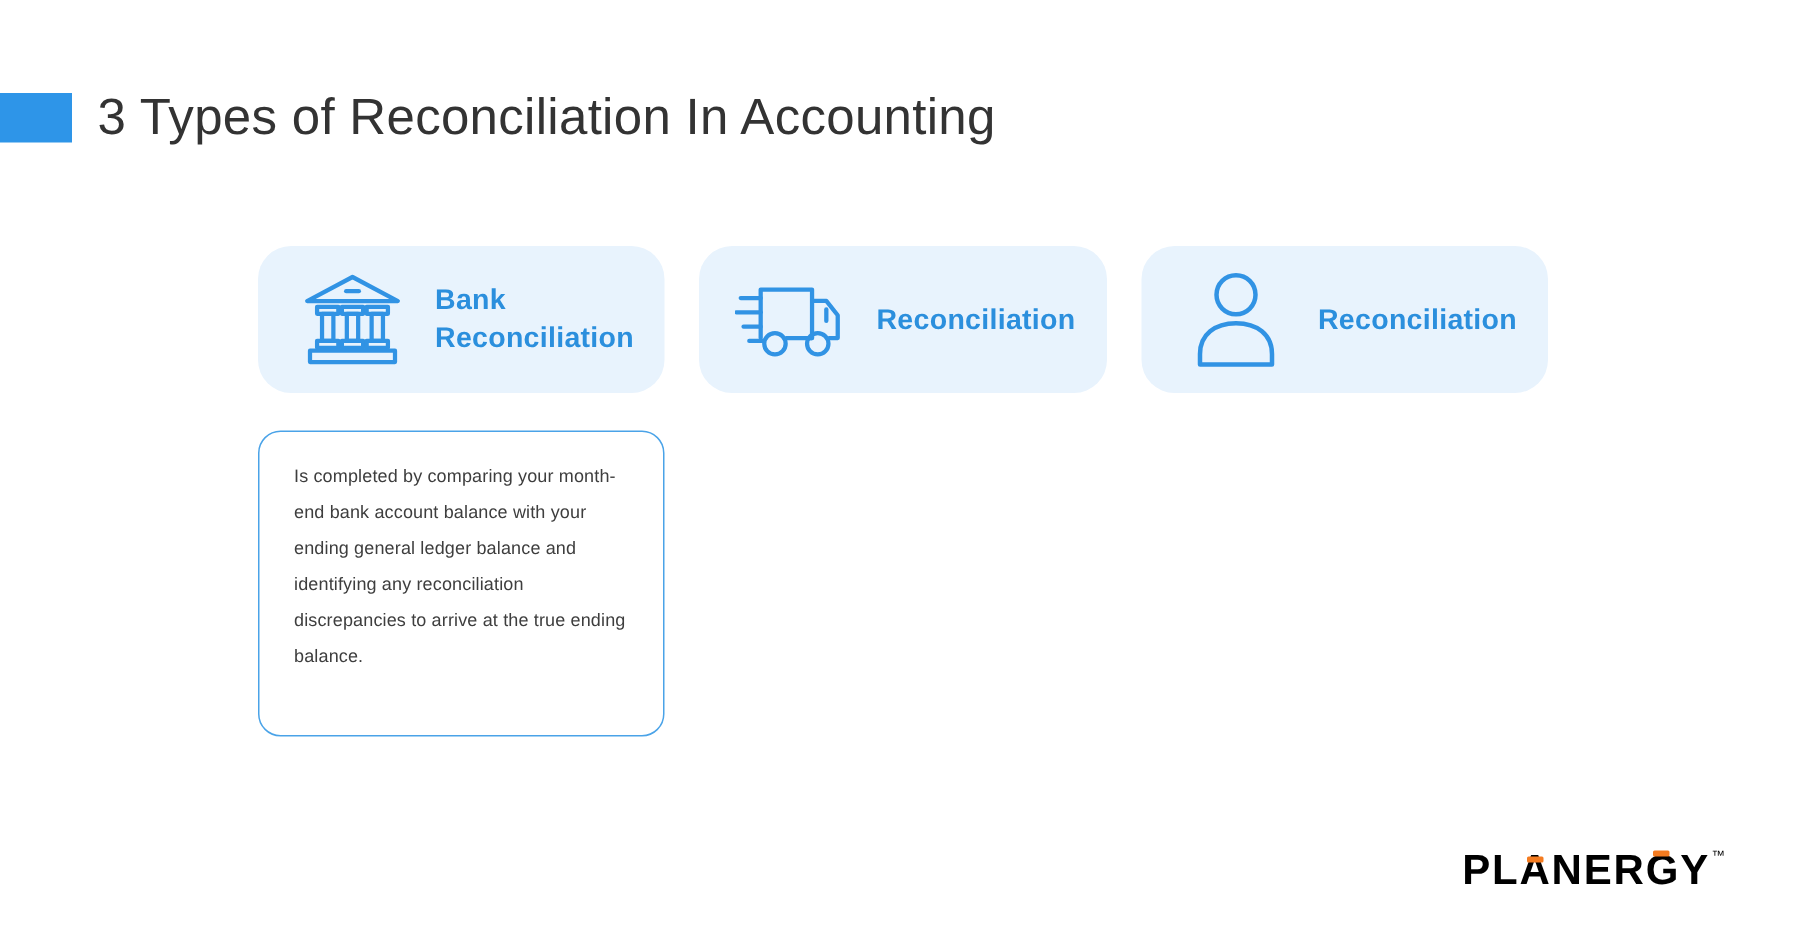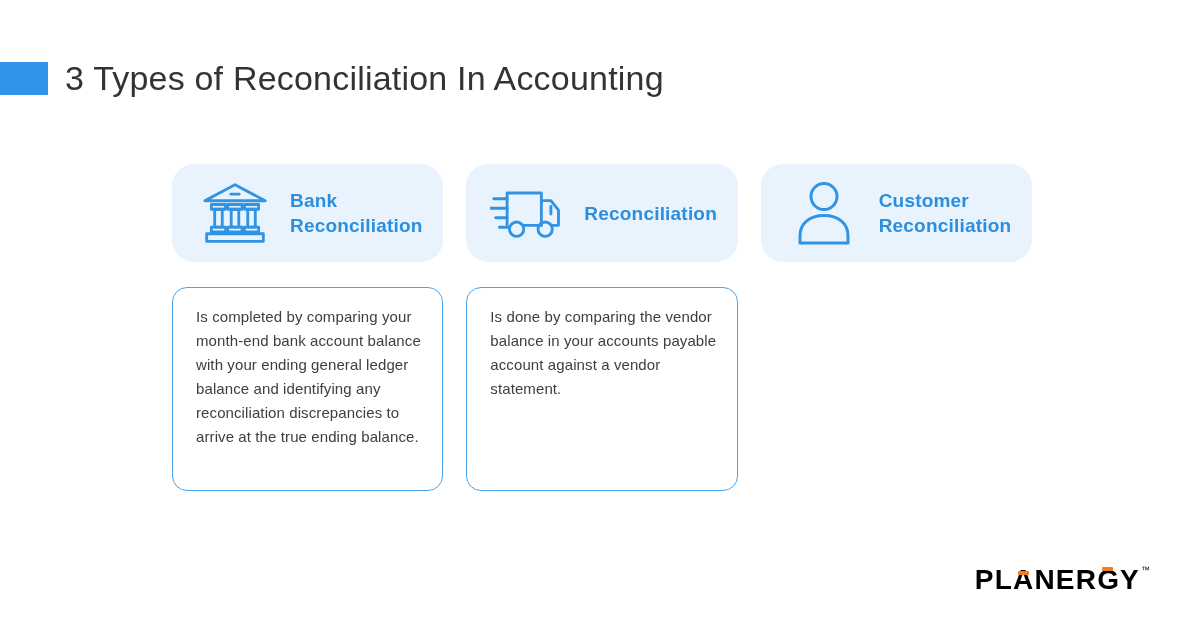--- a/index.html
+++ b/index.html
@@ -73,21 +73,21 @@
 
   .desc-box {
     margin-top: 25px;
     height: 204px;
     background: #ffffff;
     border: 1px solid #4aa3e8;
     border-radius: 15px;
     padding: 17px 20px 17px 23px;
   }
   .desc-text {
-    font-size: 15px;
+    font-size: 12px;
     line-height: 24px;
     color: #3e3e3e;
     letter-spacing: 0.1px;
   }
 
   
   .logo {
     position: absolute;
     right: 50px;
     bottom: 47px;
@@ -166,35 +166,31 @@
           <path d="M4 16 H18"></path>
           <path d="M1 26 H18"></path>
           <path d="M6 36 H18"></path>
           <path d="M10 46 H20"></path>
         </svg>
       </div>
       <div class="type-heading">
         <div>Reconciliation</div>
       </div>
     </div>
-    <div class="desc-box">
-      <p class="desc-text">Is done by comparing the vendor balance in your accounts payable account against a vendor statement.</p>
-    </div>
   </div>
 
   <div class="column">
     <div class="type-card">
       <div class="icon-wrap">
         <svg width="56" height="66" viewBox="0 0 56 66" fill="none" stroke="#3193e4" stroke-width="3" stroke-linecap="round" stroke-linejoin="round">
           <circle cx="28" cy="16.5" r="13"></circle>
           <path d="M4 63 V56 C4 43 14 35.5 28 35.5 C42 35.5 52 43 52 56 V63 H4"></path>
         </svg>
       </div>
       <div class="type-heading">
-        <div>Customer</div>
         <div>Reconciliation</div>
       </div>
     </div>
   </div>
 
 </div>
 
 <div class="logo">
   <span>PLANERGY</span><span class="tm">™</span>
   <span class="accent-a"></span>

